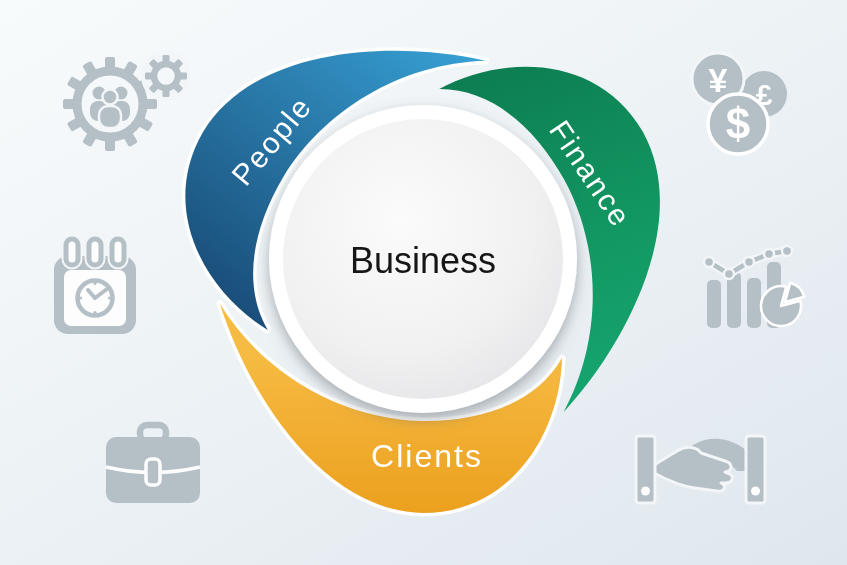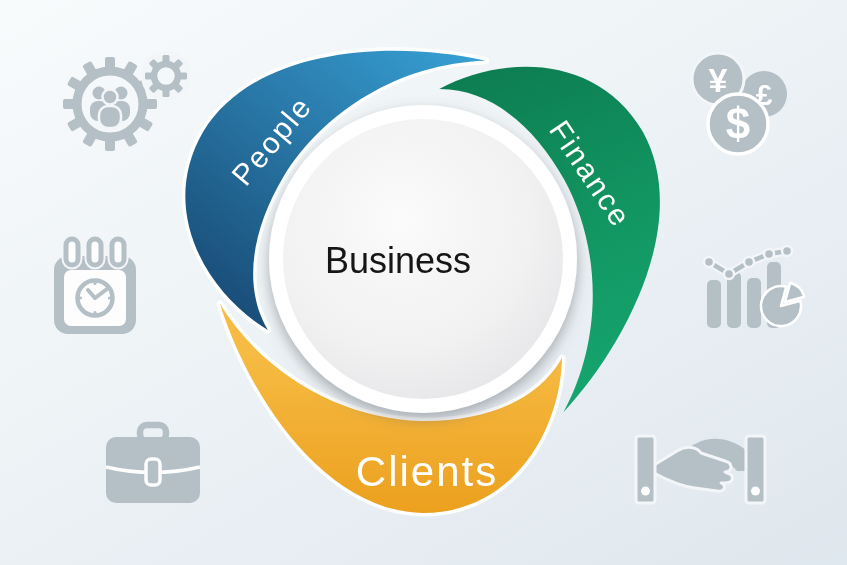--- a/index.html
+++ b/index.html
@@ -2,21 +2,21 @@
 <html><head>
 <meta charset="utf-8">
 <style>
   html,body{margin:0;padding:0;}
   body{width:847px;height:565px;overflow:hidden;font-family:"Liberation Sans",sans-serif;}
   .stage{position:relative;width:847px;height:565px;
     background:linear-gradient(150deg,#f8fbfc 0%,#eef3f6 42%,#dfe7ee 100%);}
   .abs{position:absolute;}
   .petal-label{position:absolute;color:#ffffff;font-size:30px;font-weight:400;
     letter-spacing:2px;white-space:nowrap;transform-origin:center;}
-  .center-text{position:absolute;left:398px;top:261px;transform:translate(-50%,-50%);
+  .center-text{position:absolute;left:423px;top:261px;transform:translate(-50%,-50%);
     width:330px;text-align:center;color:#161616;font-size:36px;line-height:52px;}
   svg text{font-family:"Liberation Sans",sans-serif;}
 </style>
 </head>
 <body>
 
 <div class="stage">
 
   <svg class="abs" style="left:143px;top:-21px;" width="560" height="560" viewBox="-280 -280 560 560">
     <defs>
@@ -47,21 +47,21 @@
     <path transform="rotate(240)" fill="url(#gradGreen)" d="M -203 45 C -175 135, -100 252, 0 254 C 92 254, 138 168, 139 99 C 114 143, 60 163, -2 162 C -78 160, -158 118, -203 45 Z"></path>
     <path fill="url(#gradYellow)" stroke="#ffffff" stroke-width="7" paint-order="stroke" stroke-linejoin="round" d="M -203 45 C -175 135, -100 252, 0 254 C 92 254, 138 168, 139 99 C 114 143, 60 163, -2 162 C -78 160, -158 118, -203 45 Z"></path>
     <path transform="rotate(120)" fill="url(#gradBlue)" stroke="#ffffff" stroke-width="7" paint-order="stroke" stroke-linejoin="round" d="M -203 45 C -175 135, -100 252, 0 254 C 92 254, 138 168, 139 99 C 114 143, 60 163, -2 162 C -78 160, -158 118, -203 45 Z"></path>
 
     <circle cx="0" cy="0" r="154" fill="#ffffff" filter="url(#discShadow)"></circle>
     <circle cx="0" cy="0" r="140" fill="url(#discGrad)"></circle>
   </svg>
 
   <div class="petal-label" style="left:272px;top:141px;transform:translate(-50%,-50%) rotate(-50deg);">People</div>
   <div class="petal-label" style="left:590px;top:174px;transform:translate(-50%,-50%) rotate(56deg);">Finance</div>
-  <div class="petal-label" style="left:427px;top:472px;transform:translate(-50%,-50%);font-size:42px;">Clients</div>
+  <div class="petal-label" style="left:427px;top:456px;transform:translate(-50%,-50%);font-size:32px;">Clients</div>
 
   <div class="center-text">
     <div>Business</div>
   </div>
 
   <svg class="abs" style="left:60px;top:46px;" width="145" height="112" viewBox="0 0 145 112" fill="#b4bfc6">
     <g>
       <g>
         <rect x="45" y="11" width="10" height="13" rx="2" transform="rotate(0 50 58)"></rect>
         <rect x="45" y="11" width="10" height="13" rx="2" transform="rotate(30 50 58)"></rect>

